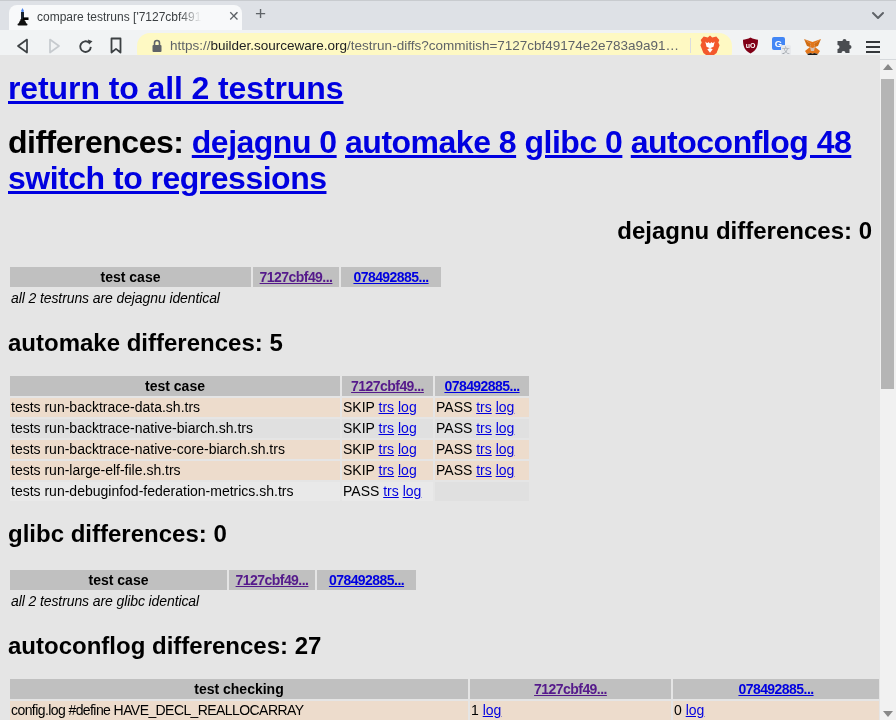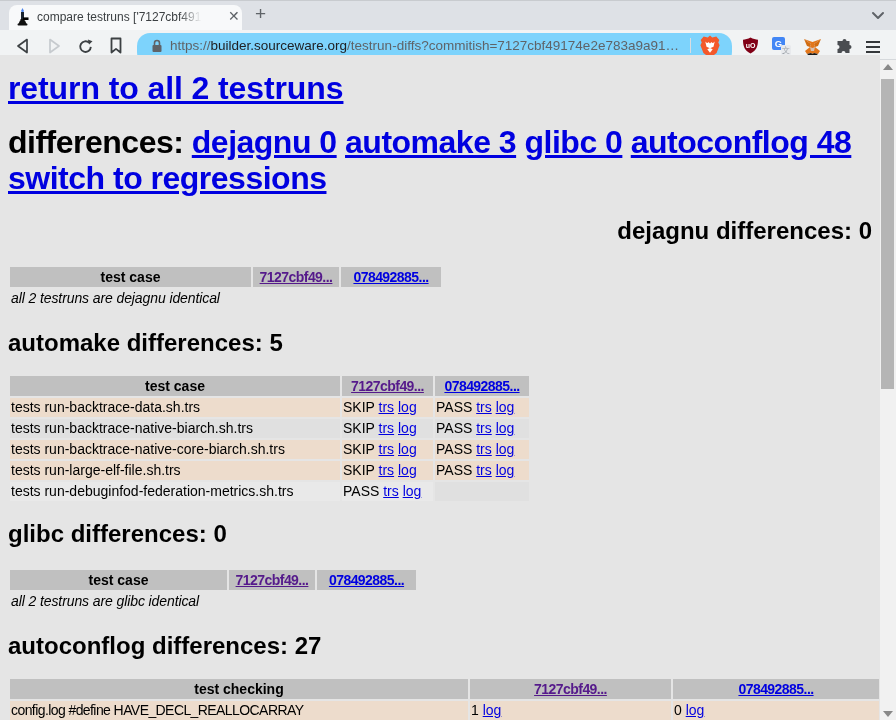--- a/index.html
+++ b/index.html
@@ -14,21 +14,21 @@
 #tabtitle { position:absolute; left:28px; top:5px; width:170px; font-size:12px; color:#3c4043;
   white-space:nowrap; overflow:hidden; }
 #tabfade { position:absolute; left:170px; top:0; width:28px; height:18px;
   background:linear-gradient(to right, rgba(248,249,250,0), #f8f9fa 80%); }
 #tabclose { position:absolute; left:219px; top:3px; font-size:14px; color:#5f6368; }
 #newtab { position:absolute; left:255px; top:2.5px; font-size:19px; color:#5f6368; font-weight:400;}
 
 
 #toolbar { position:absolute; left:0; top:30px; width:896px; height:30px; background:#f1f3f4;
   border-bottom:1px solid #d6d9dc; }
-#addrbar { position:absolute; left:137px; top:3px; width:595px; height:32px; background:#7dd3fc;
+#addrbar { position:absolute; left:137px; top:3px; width:595px; height:32px; background:#fef9c3;
   border-radius:13px; }
 #url { position:absolute; left:33px; top:5px; font-size:13.5px; color:#5f6368; white-space:nowrap; }
 #url b { color:#202124; font-weight:400; }
 
 
 #page { position:absolute; left:0; top:55px; width:880px; height:720px; background:#e5e5e5;
   overflow:hidden; font-size:16px; color:#000; }
 #page .inner { padding:0 8px; }
 a { color:#0000e0; }
 a.v { color:#551a8b; }
@@ -137,21 +137,21 @@
 
   <div style="position:absolute;left:866px;top:10.8px;width:14px;height:2.2px;background:#35383b"></div>
   <div style="position:absolute;left:866px;top:15.8px;width:14px;height:2.2px;background:#35383b"></div>
   <div style="position:absolute;left:866px;top:20.8px;width:14px;height:2.2px;background:#35383b"></div>
 </div>
 
 <div id="page">
     <div class="inner">
 <h2 id="h2a"><a href="#">return to all 2 testruns</a></h2>
 
-<h1 id="h1a">differences: <a href="#">dejagnu 0</a> <a href="#">automake 3</a> <a href="#">glibc 0</a> <a href="#">autoconflog 48</a> <a href="#">switch to regressions</a></h1>
+<h1 id="h1a">differences: <a href="#">dejagnu 0</a> <a href="#">automake 8</a> <a href="#">glibc 0</a> <a href="#">autoconflog 48</a> <a href="#">switch to regressions</a></h1>
 
 <h2 id="h2b">dejagnu differences: 0</h2>
 
 <table id="t1">
 <tbody>
           <tr>
             <th class="hdr" style="min-width:241px">test case</th>
             <th class="hdr" style="min-width:86px"><a class="v" href="#">7127cbf49...</a></th>
             <th class="hdr" style="min-width:100px"><a href="#">078492885...</a></th>
           </tr>

